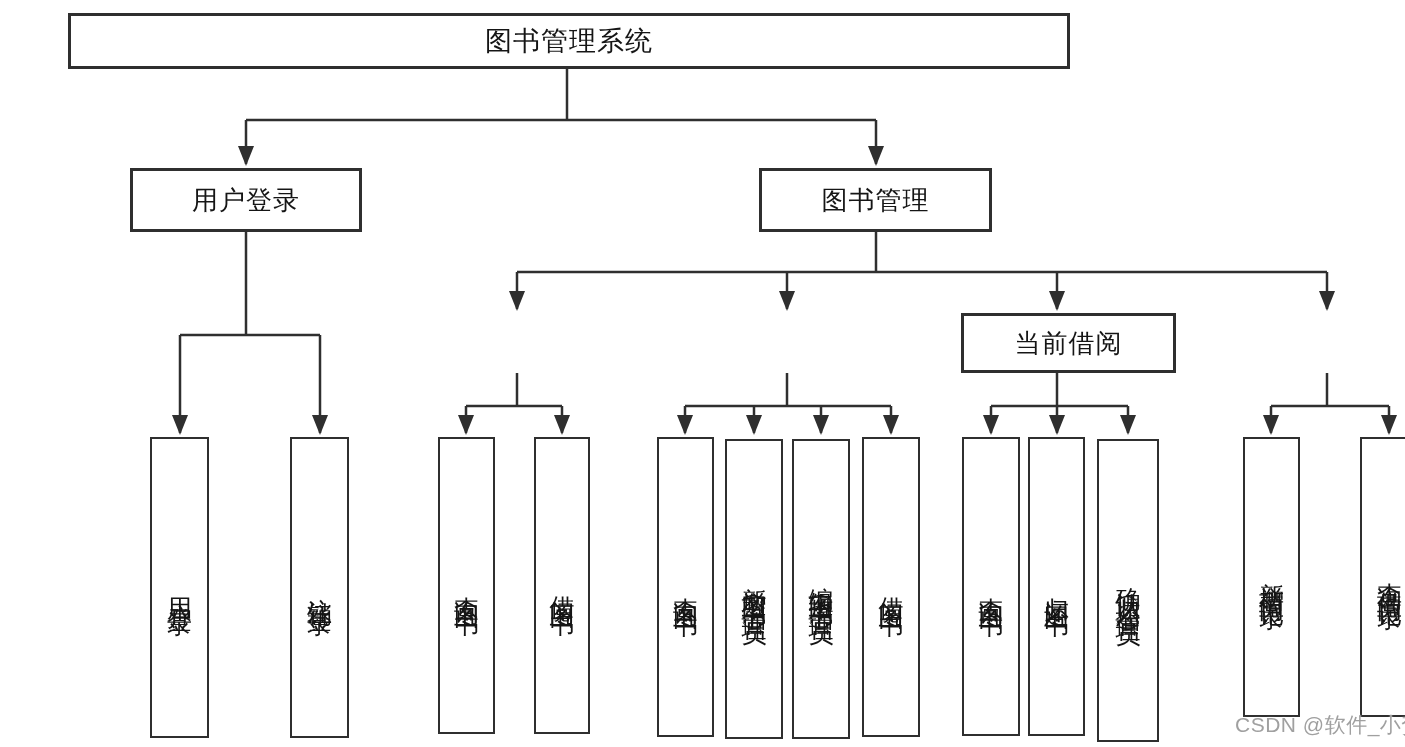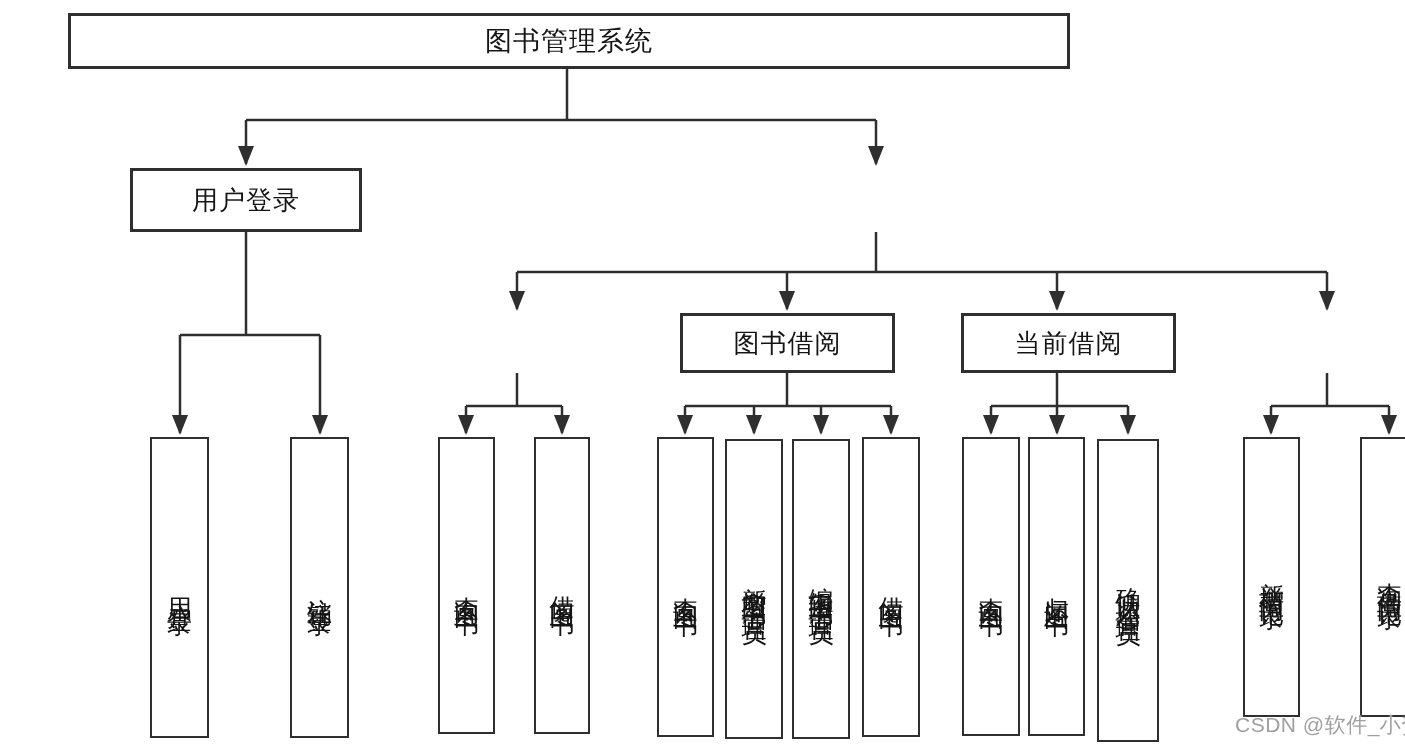--- a/index.html
+++ b/index.html
@@ -92,24 +92,24 @@
     </g>
   </svg>
 
   <div class="node h root" style="left:21px;top:13px;width:1002px;height:56px">
     <span class="lbl">图书管理系统</span>
   </div>
 
   <div class="node h" style="left:83px;top:168px;width:232px;height:64px">
     <span class="lbl">用户登录</span>
   </div>
+  <div class="node h" style="left:712px;top:168px;width:233px;height:64px">
+    <span class="lbl">图书管理</span>
+  </div>
 
-  <div class="node h" style="left:633px;top:313px;width:215px;height:60px">
-    <span class="lbl">图书借阅</span>
-  </div>
   <div class="node h" style="left:914px;top:313px;width:215px;height:60px">
     <span class="lbl">当前借阅</span>
   </div>
 
   <div class="node v" style="left:103px;top:437px;width:59px;height:301px">
     <span class="vlbl">用户登录</span>
   </div>
   <div class="node v" style="left:243px;top:437px;width:59px;height:301px">
     <span class="vlbl">注销登录</span>
   </div>

